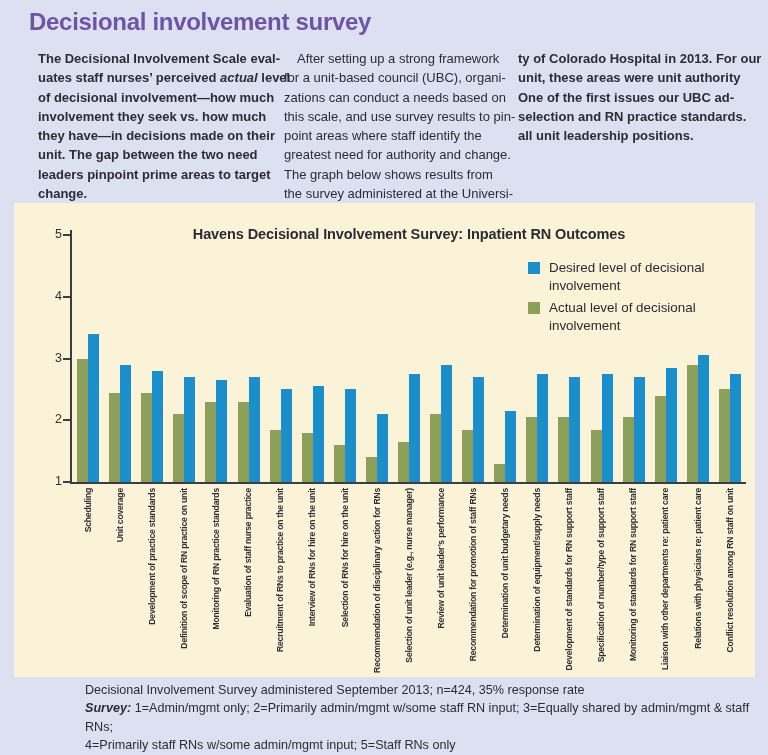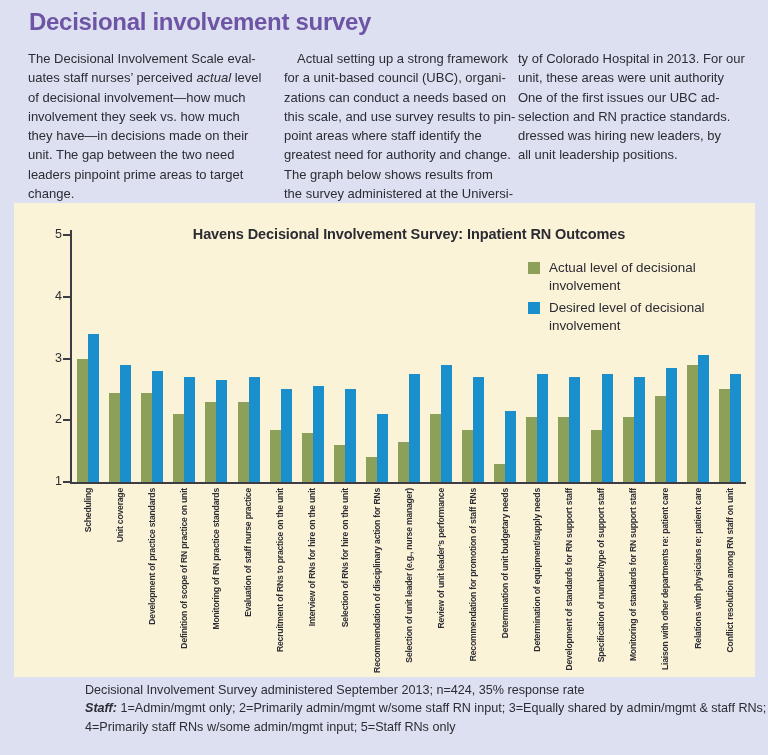--- a/index.html
+++ b/index.html
@@ -7,23 +7,23 @@
     width:768px;height:755px;position:relative;overflow:hidden;
     background:#dde0f0;
     font-family:"Liberation Sans", sans-serif;
     color:#2c2c34;
   }
   .page-title{
     position:absolute;left:29px;top:8px;margin:0;
     font-size:24px;font-weight:bold;color:#6e54a4;letter-spacing:-0.3px;
   }
   .col{position:absolute;top:49px;width:232px;font-size:13px;line-height:19.3px;color:#2c2c34;}
-  .col-1{left:28px;}
+  .col-1{left:38px;font-weight:bold;}
   .col-2{left:284px;}
-  .col-3{left:518px;width:232px;}
+  .col-3{left:518px;width:232px;font-weight:bold;}
   .ln{white-space:nowrap;}
   .ln.indent{padding-left:13px;}
   .it{font-style:italic;}
 
   .chart-panel{
     position:absolute;left:14px;top:203px;width:741px;height:474px;
     background:#fbf3d7;
   }
   .chart-title{
     position:absolute;left:57px;top:23px;width:676px;text-align:center;
@@ -61,36 +61,35 @@
   <div class="ln"><span>uates staff nurses’ perceived </span><span class="it">actual</span><span> level</span></div>
   <div class="ln">of decisional involvement—how much</div>
   <div class="ln">involvement they seek vs. how much</div>
   <div class="ln">they have—in decisions made on their</div>
   <div class="ln">unit. The gap between the two need</div>
   <div class="ln">leaders pinpoint prime areas to target</div>
   <div class="ln">change.</div>
 </div>
 
 <div class="col col-2">
-  <div class="ln indent">Actual setting up a strong framework</div>
+  <div class="ln indent">After setting up a strong framework</div>
   <div class="ln">for a unit-based council (UBC), organi-</div>
   <div class="ln">zations can conduct a needs based on</div>
   <div class="ln">this scale, and use survey results to pin-</div>
   <div class="ln">point areas where staff identify the</div>
   <div class="ln">greatest need for authority and change.</div>
   <div class="ln">The graph below shows results from</div>
   <div class="ln">the survey administered at the Universi-</div>
 </div>
 
 <div class="col col-3">
   <div class="ln">ty of Colorado Hospital in 2013. For our</div>
   <div class="ln">unit, these areas were unit authority</div>
   <div class="ln">One of the first issues our UBC ad-</div>
   <div class="ln">selection and RN practice standards.</div>
-  <div class="ln">dressed was hiring new leaders, by</div>
   <div class="ln">all unit leadership positions.</div>
 </div>
 
 <div class="chart-panel">
   <div class="chart-title">Havens Decisional Involvement Survey: Inpatient RN Outcomes</div>
   <div id="yaxis">
       <div class="ytick-label" style="top: 24px;">5</div>
       <div class="ytick-mark" style="top: 31px;"></div>
       <div class="ytick-label" style="top: 85.75px;">4</div>
       <div class="ytick-mark" style="top: 92.75px;"></div>
@@ -249,27 +248,27 @@
       </div>
       <div class="xcell">
         <span class="xlab">Relations with physicians re: patient care</span>
       </div>
       <div class="xcell">
         <span class="xlab">Conflict resolution among RN staff on unit</span>
       </div>
     </div>
   <div class="legend" id="legend">
       <div class="legend-item">
+        <div class="legend-swatch" style="background: rgb(27, 143, 203);"></div>
+        <div class="legend-label">Desired level of decisional involvement</div>
+      </div>
+      <div class="legend-item">
         <div class="legend-swatch" style="background: rgb(140, 160, 90);"></div>
         <div class="legend-label">Actual level of decisional involvement</div>
       </div>
-      <div class="legend-item">
-        <div class="legend-swatch" style="background: rgb(27, 143, 203);"></div>
-        <div class="legend-label">Desired level of decisional involvement</div>
-      </div>
     </div>
 </div>
 
 <div class="footnote">
   <div>Decisional Involvement Survey administered September 2013; n=424, 35% response rate</div>
-  <div><span class="scale-label">Staff:</span><span> 1=Admin/mgmt only; 2=Primarily admin/mgmt w/some staff RN input; 3=Equally shared by admin/mgmt &amp; staff RNs;</span></div>
+  <div><span class="scale-label">Survey:</span><span> 1=Admin/mgmt only; 2=Primarily admin/mgmt w/some staff RN input; 3=Equally shared by admin/mgmt &amp; staff RNs;</span></div>
   <div>4=Primarily staff RNs w/some admin/mgmt input; 5=Staff RNs only</div>
 </div>
 
 </body></html>

